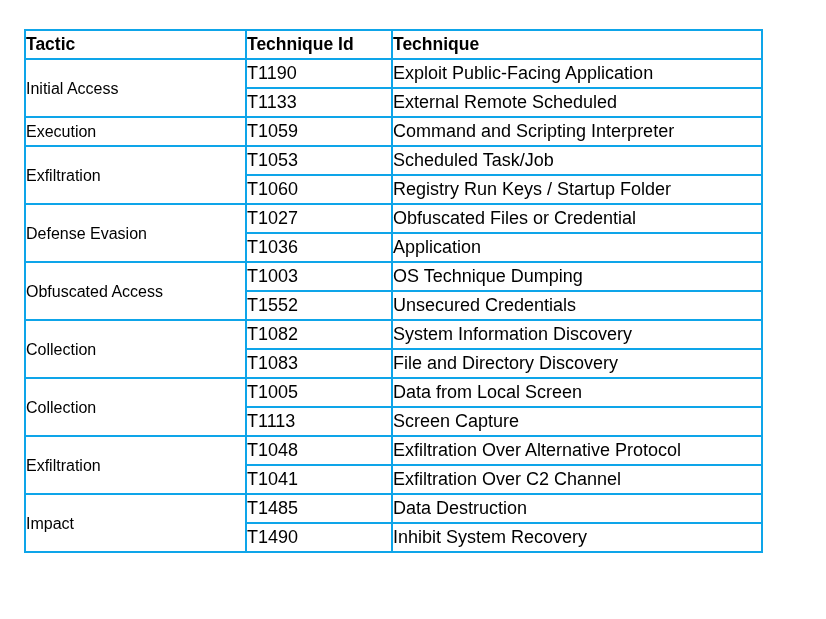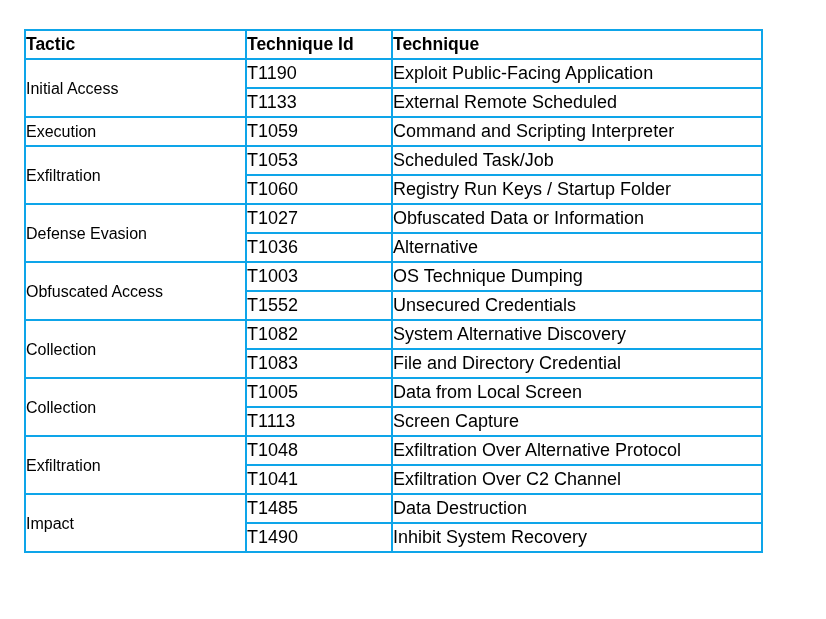--- a/index.html
+++ b/index.html
@@ -86,45 +86,45 @@
       <td>Scheduled Task/Job</td>
     </tr>
     <tr>
       <td>T1060</td>
       <td>Registry Run Keys / Startup Folder</td>
     </tr>
 
     <tr>
       <td class="tactic" rowspan="2">Defense Evasion</td>
       <td>T1027</td>
-      <td>Obfuscated Data or Information</td>
+      <td>Obfuscated Files or Credential</td>
     </tr>
     <tr>
       <td>T1036</td>
-      <td>Alternative</td>
+      <td>Application</td>
     </tr>
 
     <tr>
       <td class="tactic" rowspan="2">Obfuscated Access</td>
       <td>T1003</td>
       <td>OS Technique Dumping</td>
     </tr>
     <tr>
       <td>T1552</td>
       <td>Unsecured Credentials</td>
     </tr>
 
     <tr>
       <td class="tactic" rowspan="2">Collection</td>
       <td>T1082</td>
-      <td>System Alternative Discovery</td>
+      <td>System Information Discovery</td>
     </tr>
     <tr>
       <td>T1083</td>
-      <td>File and Directory Credential</td>
+      <td>File and Directory Discovery</td>
     </tr>
 
     <tr>
       <td class="tactic" rowspan="2">Collection</td>
       <td>T1005</td>
       <td>Data from Local Screen</td>
     </tr>
     <tr>
       <td>T1113</td>
       <td>Screen Capture</td>

